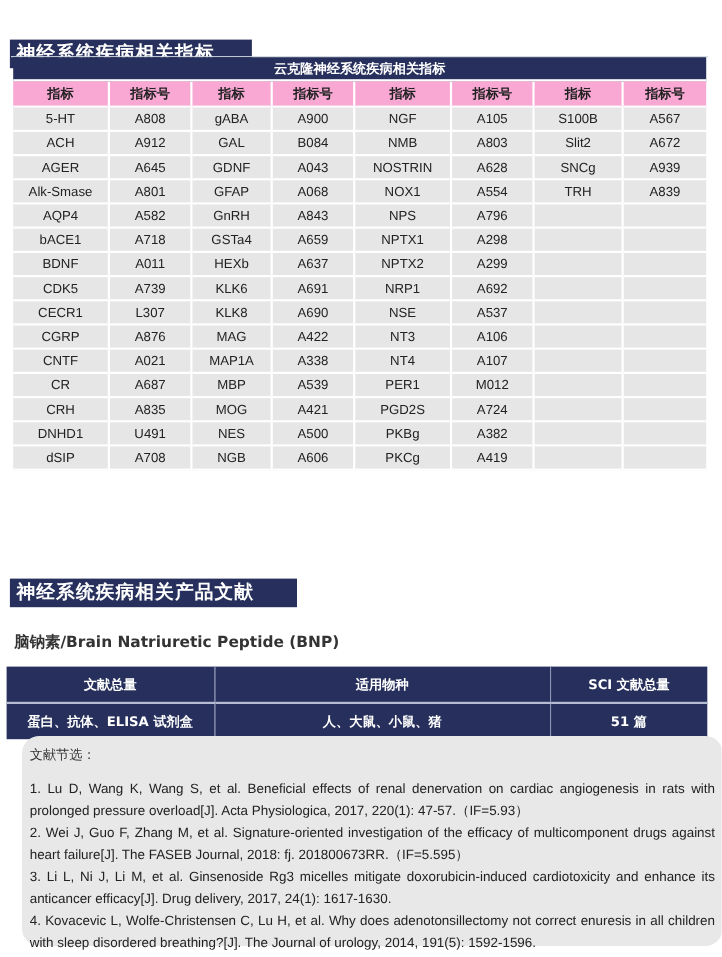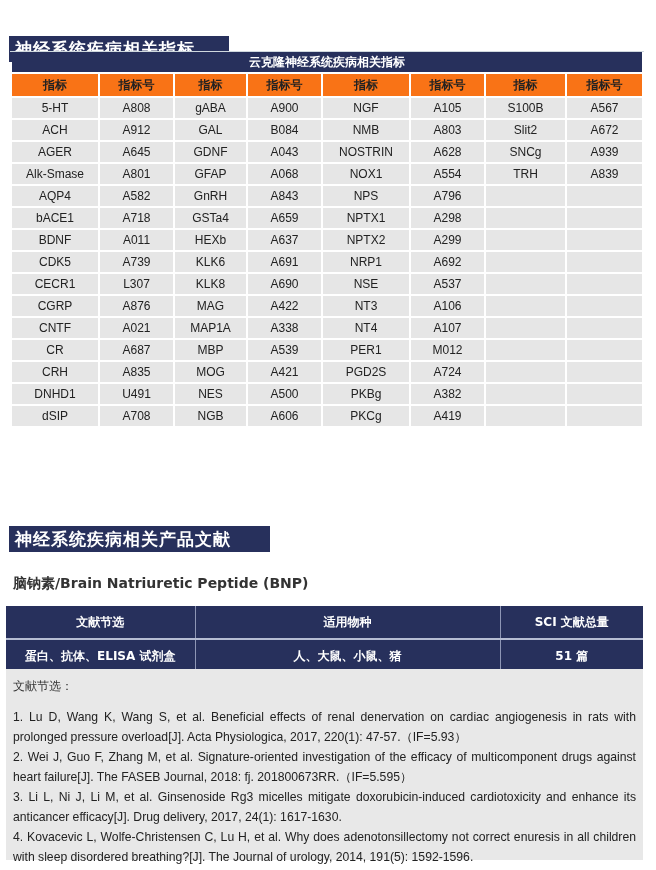--- a/index.html
+++ b/index.html
@@ -20,21 +20,21 @@
     border-collapse: separate; border-spacing: 2px 0; table-layout: fixed;
     border-top: 1px solid #cfd8de;
   }
   #ind-table td, #ind-table th { padding: 0; text-align: center; font-size: 12px; }
   #ind-table .caption-row th {
     background: #27305c; color: #fff; font-weight: bold; font-size: 12px;
     height: 20px; line-height: 20px; border-bottom: 2px solid #fff;
     font-family: "DejaVu Sans", sans-serif;
   }
   #ind-table .head-row th {
-    background: #f97316; color: #222; font-weight: bold; height: 22px;
+    background: #f9a8d4; color: #222; font-weight: bold; height: 22px;
     border-bottom: 2px solid #fff; font-family: "DejaVu Sans", sans-serif; font-size: 12px;
   }
   #ind-table tbody td {
     background: #e6e6e6; height: 20px; line-height: 20px; border-bottom: 2px solid #fff;
     color: #222; font-size: 12px;
   }
 
   .product-name {
     position: absolute; left: 13px; top: 575px; font-size: 14px; font-weight: bold;
     color: #333; font-family: "DejaVu Sans", sans-serif;
@@ -46,22 +46,22 @@
   }
   #prod-table th, #prod-table td {
     background: #27305c; color: #fff; font-weight: bold; text-align: center;
     font-size: 12px; font-family: "DejaVu Sans", sans-serif;
     border-right: 1px solid #8e96b5; height: 30px;
   }
   #prod-table th:last-child, #prod-table td:last-child { border-right: none; }
   #prod-table tr.head th { border-bottom: 2px solid #b6bdd3; }
 
   .refs {
-    position: absolute; left: 6px; top: 669px; width: 637px; height: 191px;
-    background: #e8e8e8; box-sizing: border-box; padding: 6px 7px 0 7px;
+    position: absolute; left: 20px; top: 669px; width: 637px; height: 191px;
+    background: #e8e8e8; box-sizing: border-box; padding: 6px 7px 0 7px; border-radius: 16px;
   }
   .refs-label { font-size: 12px; color: #333; font-family: "DejaVu Sans", sans-serif;
                 height: 24px; line-height: 22px; margin-bottom: 8px; }
   .ref { font-family: Liberation Sans, sans-serif; font-size: 12.2px;
          line-height: 20px; color: #222; text-align: justify; }
 </style>
 </head>
 <body>
 
 <div id="title1" class="section-title">神经系统疾病相关指标</div>
@@ -251,21 +251,21 @@
 <div class="product-name">脑钠素/Brain Natriuretic Peptide (BNP)</div>
 
 <table id="prod-table">
   <colgroup>
       <col style="width:189px">
       <col style="width:305px">
       <col style="width:143px">
     </colgroup>
   <tbody>
       <tr class="head">
-    <th>文献节选</th>
+    <th>文献总量</th>
     <th>适用物种</th>
     <th>SCI 文献总量</th>
   </tr>
   <tr>
     <td>蛋白、抗体、ELISA 试剂盒</td>
     <td>人、大鼠、小鼠、猪</td>
     <td>51 篇</td>
   </tr>
 </tbody>
   </table>

